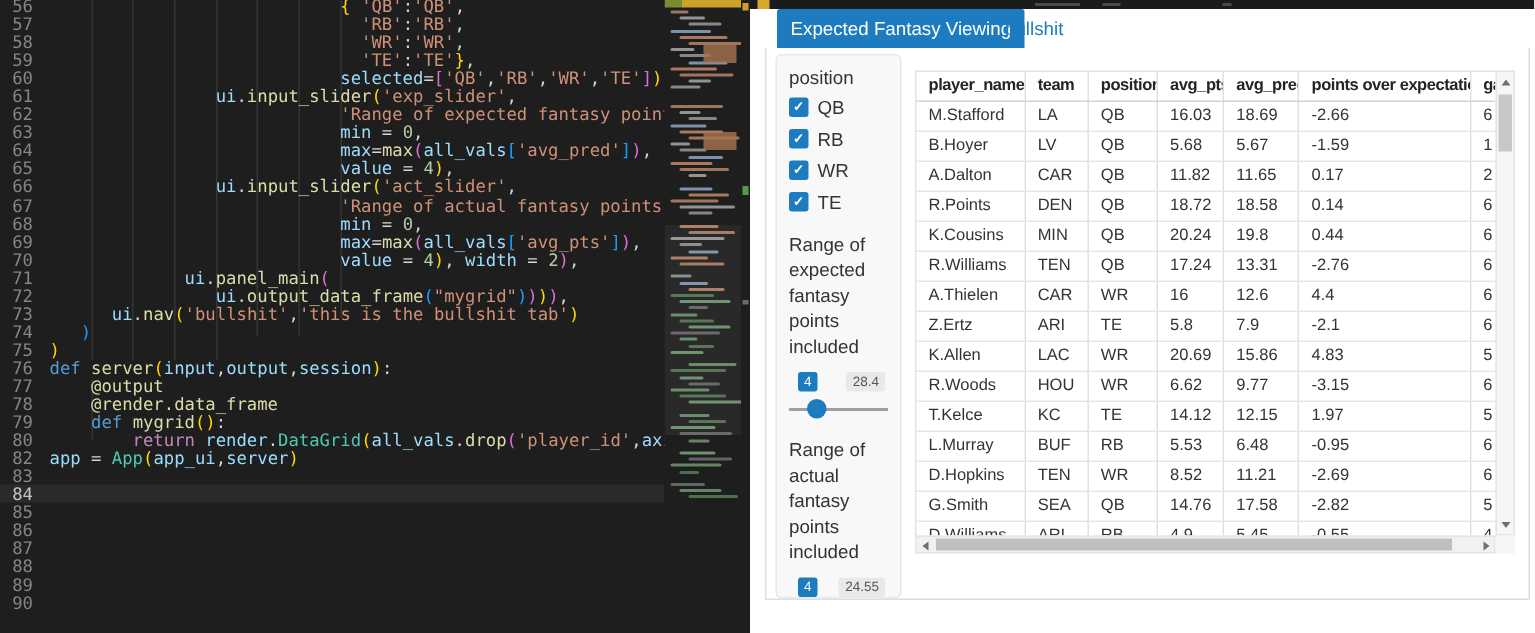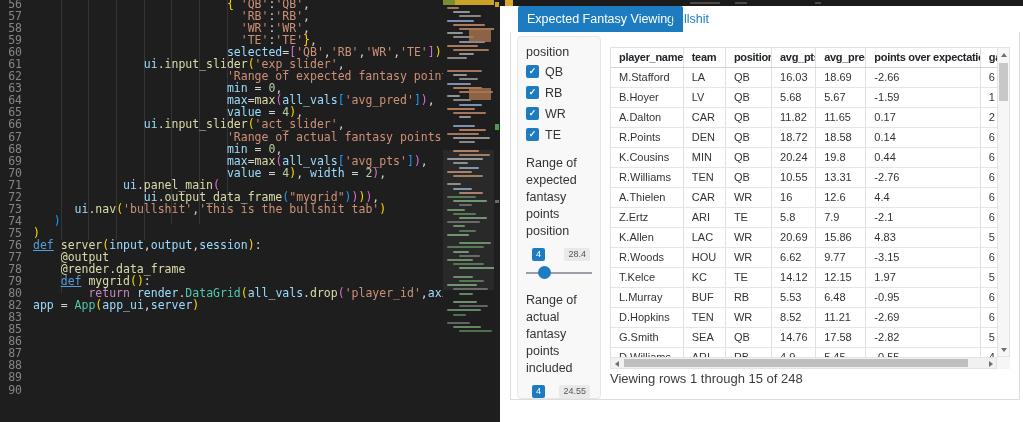--- a/index.html
+++ b/index.html
@@ -10,21 +10,21 @@
   .editor{position:absolute;left:0;top:0;width:500px;height:422px;background:#1e1e1e;overflow:hidden;}
   .guides{position:absolute;left:0;top:0;width:443px;height:422px;}
   .guide{position:absolute;width:1px;background:#343434;}
   #code{position:absolute;left:0;top:-2px;width:443px;height:426px;overflow:hidden;
         font-family:"DejaVu Sans Mono",monospace;font-size:11.5px;line-height:12.06px;}
   .cl{display:flex;height:12.06px;white-space:pre;}
   .cl.cur{background:rgba(255,255,255,0.055);}
   .ln{flex:none;width:22px;text-align:right;color:var(--tk-gutter);}
   .cl.cur .ln{color:#c6c6c6;}
   .ct{flex:none;padding-left:11px;white-space:pre;color:var(--tk-pun);}
-  .tk-pun{color:var(--tk-pun);} .tk-str{color:var(--tk-str);} .tk-kw{color:var(--tk-kw);text-decoration:underline;}
+  .tk-pun{color:var(--tk-pun);} .tk-str{color:var(--tk-str);} .tk-kw{color:var(--tk-kw);}
   .tk-ctl{color:var(--tk-ctl);} .tk-fn{color:var(--tk-fn);} .tk-var{color:var(--tk-var);}
   .tk-num{color:var(--tk-num);} .tk-cls{color:var(--tk-cls);}
   .tk-b1{color:var(--tk-b1);} .tk-b2{color:var(--tk-b2);} .tk-b3{color:var(--tk-b3);}
 
   .minimap{position:absolute;left:443px;top:0;width:51px;height:422px;background:#1e1e1e;overflow:hidden;}
   .mmb{position:absolute;height:2px;border-radius:1px;opacity:.85;}
   .mmband{position:absolute;left:0;top:0;width:51px;height:5px;
           background:linear-gradient(90deg,#7a8c2f 0 12px,#c9a227 12px 100%);}
   .mmblob{position:absolute;background:#a9744f;opacity:.8;}
   .mmview{position:absolute;left:0;width:51px;background:rgba(255,255,255,0.05);}
@@ -116,20 +116,21 @@
         <div class="cl"><span class="ln">73</span><span class="ct"><span class="tk-pun">      </span><span class="tk-var">ui</span><span class="tk-pun">.</span><span class="tk-fn">nav</span><span class="tk-b1">(</span><span class="tk-str">'bullshit'</span><span class="tk-pun">,</span><span class="tk-str">'this is the bullshit tab'</span><span class="tk-b1">)</span></span></div>
         <div class="cl"><span class="ln">74</span><span class="ct"><span class="tk-pun">   </span><span class="tk-b3">)</span></span></div>
         <div class="cl"><span class="ln">75</span><span class="ct"><span class="tk-b1">)</span></span></div>
         <div class="cl"><span class="ln">76</span><span class="ct"><span class="tk-kw">def</span><span class="tk-pun"> </span><span class="tk-fn">server</span><span class="tk-b1">(</span><span class="tk-var">input</span><span class="tk-pun">,</span><span class="tk-var">output</span><span class="tk-pun">,</span><span class="tk-var">session</span><span class="tk-b1">)</span><span class="tk-pun">:</span></span></div>
         <div class="cl"><span class="ln">77</span><span class="ct"><span class="tk-pun">    </span><span class="tk-fn">@output</span></span></div>
         <div class="cl"><span class="ln">78</span><span class="ct"><span class="tk-pun">    </span><span class="tk-fn">@render.data_frame</span></span></div>
         <div class="cl"><span class="ln">79</span><span class="ct"><span class="tk-pun">    </span><span class="tk-kw">def</span><span class="tk-pun"> </span><span class="tk-fn">mygrid</span><span class="tk-b1">()</span><span class="tk-pun">:</span></span></div>
         <div class="cl"><span class="ln">80</span><span class="ct"><span class="tk-pun">        </span><span class="tk-ctl">return</span><span class="tk-pun"> </span><span class="tk-var">render</span><span class="tk-pun">.</span><span class="tk-cls">DataGrid</span><span class="tk-b1">(</span><span class="tk-var">all_vals</span><span class="tk-pun">.</span><span class="tk-fn">drop</span><span class="tk-b2">(</span><span class="tk-str">'player_id'</span><span class="tk-pun">,</span><span class="tk-var">axis</span></span></div>
         <div class="cl"><span class="ln">82</span><span class="ct"><span class="tk-var">app</span><span class="tk-pun"> = </span><span class="tk-cls">App</span><span class="tk-b1">(</span><span class="tk-var">app_ui</span><span class="tk-pun">,</span><span class="tk-var">server</span><span class="tk-b1">)</span></span></div>
         <div class="cl"><span class="ln">83</span><span class="ct"></span></div>
+        <div class="cl cur"><span class="ln">84</span><span class="ct"></span></div>
         <div class="cl"><span class="ln">85</span><span class="ct"></span></div>
         <div class="cl"><span class="ln">86</span><span class="ct"></span></div>
         <div class="cl"><span class="ln">87</span><span class="ct"></span></div>
         <div class="cl"><span class="ln">88</span><span class="ct"></span></div>
         <div class="cl"><span class="ln">89</span><span class="ct"></span></div>
         <div class="cl"><span class="ln">90</span><span class="ct"></span></div>
       </div>
     <div class="minimap" id="minimap">
       <div class="mmband"></div>
     <div class="mmb" style="top: 7px; left: 4px; width: 12px; background: rgb(185, 134, 104);"></div>
@@ -239,21 +240,21 @@
           <div class="cbrow">
             <span class="cbox">✓</span>
             <span class="cblabel">WR</span>
           </div>
           <div class="cbrow">
             <span class="cbox">✓</span>
             <span class="cblabel">TE</span>
           </div>
         </div>
 
-      <div class="ctl-label" style="margin-top:10px;">Range of expected fantasy points position</div>
+      <div class="ctl-label" style="margin-top:10px;">Range of expected fantasy points included</div>
       <div class="sl-row">
         <span class="sl-badge">4</span>
         <span class="sl-max">28.4</span>
       </div>
       <div class="sl-track">
         <div class="sl-line"></div>
         <div class="sl-handle"></div>
       </div>
 
       <div class="ctl-label" style="margin-top:12px;">Range of actual fantasy points included</div>
@@ -330,21 +331,21 @@
                 <td>QB</td>
                 <td>20.24</td>
                 <td>19.8</td>
                 <td>0.44</td>
                 <td>6</td>
               </tr>
               <tr>
                 <td>R.Williams</td>
                 <td>TEN</td>
                 <td>QB</td>
-                <td>10.55</td>
+                <td>17.24</td>
                 <td>13.31</td>
                 <td>-2.76</td>
                 <td>6</td>
               </tr>
               <tr>
                 <td>A.Thielen</td>
                 <td>CAR</td>
                 <td>WR</td>
                 <td>16</td>
                 <td>12.6</td>
@@ -440,15 +441,14 @@
             <div class="tri-left"></div>
           </div>
         <div class="hthumb"></div>
         <div class="sb-arrow" style="right:0;top:-1px;">
             <div class="tri-right"></div>
           </div>
       </div>
       <div class="corner"></div>
     </div>
 
-    <div class="caption">Viewing rows 1 through 15 of 248</div>
   </div>
 </div>
 
 </body></html>

